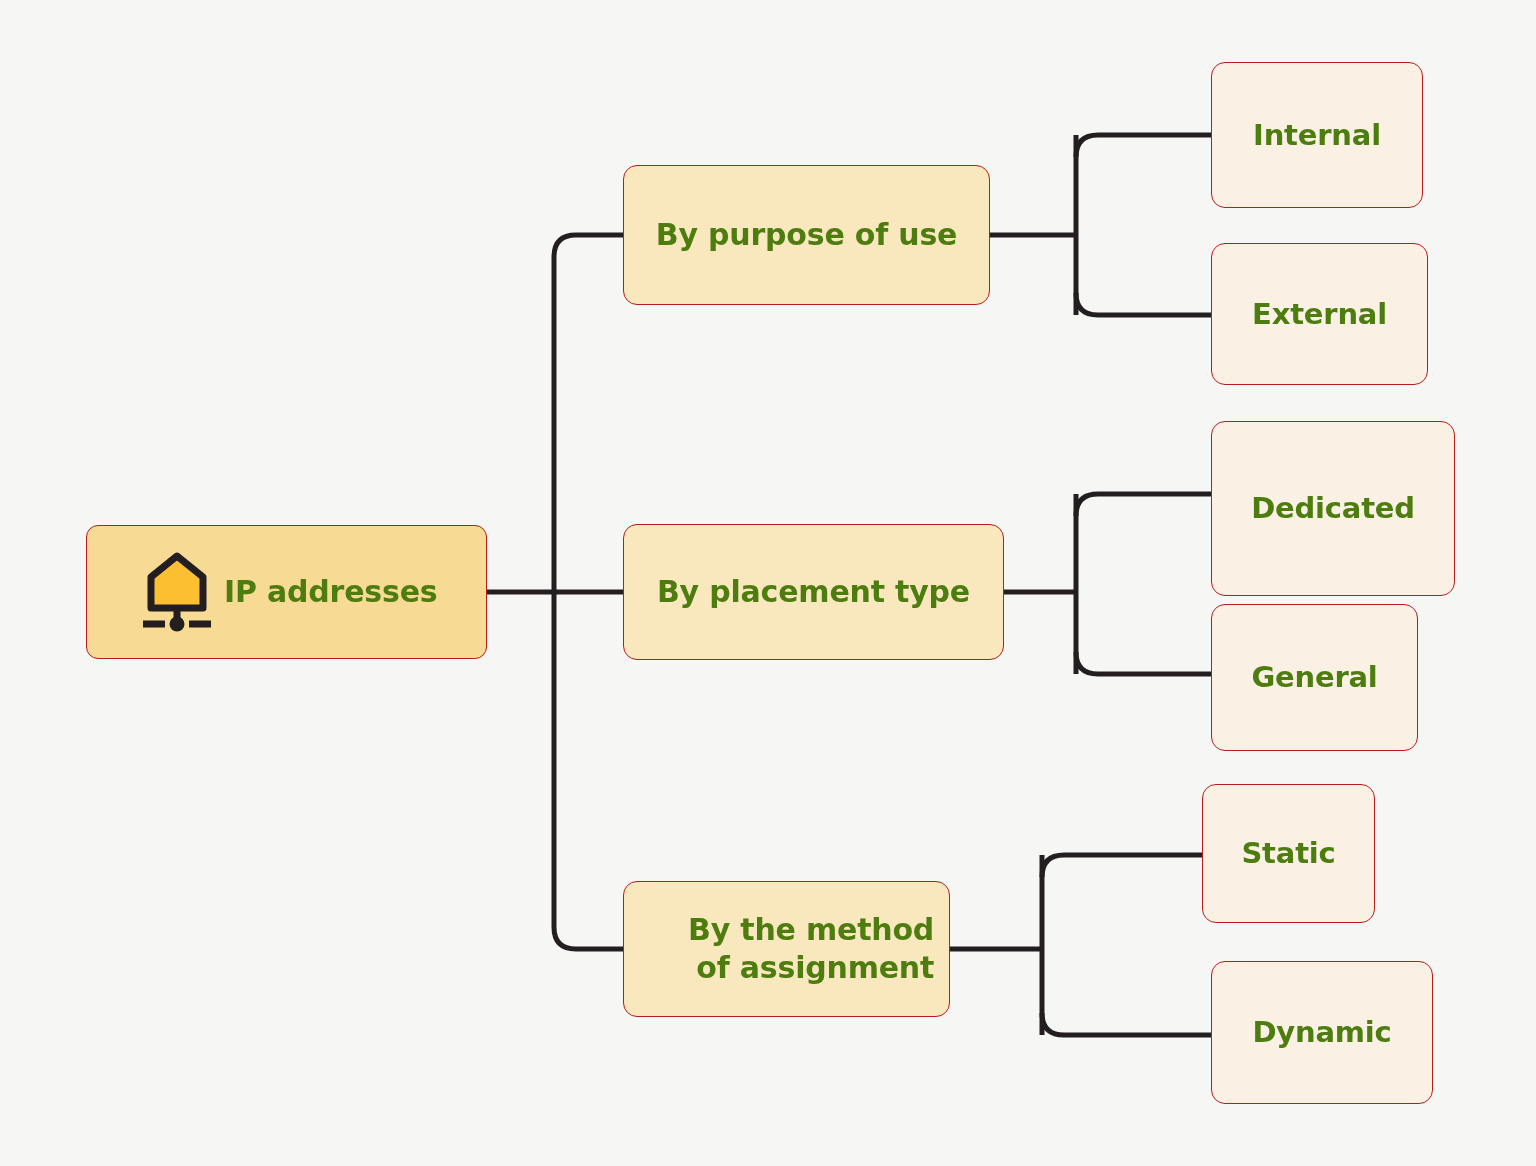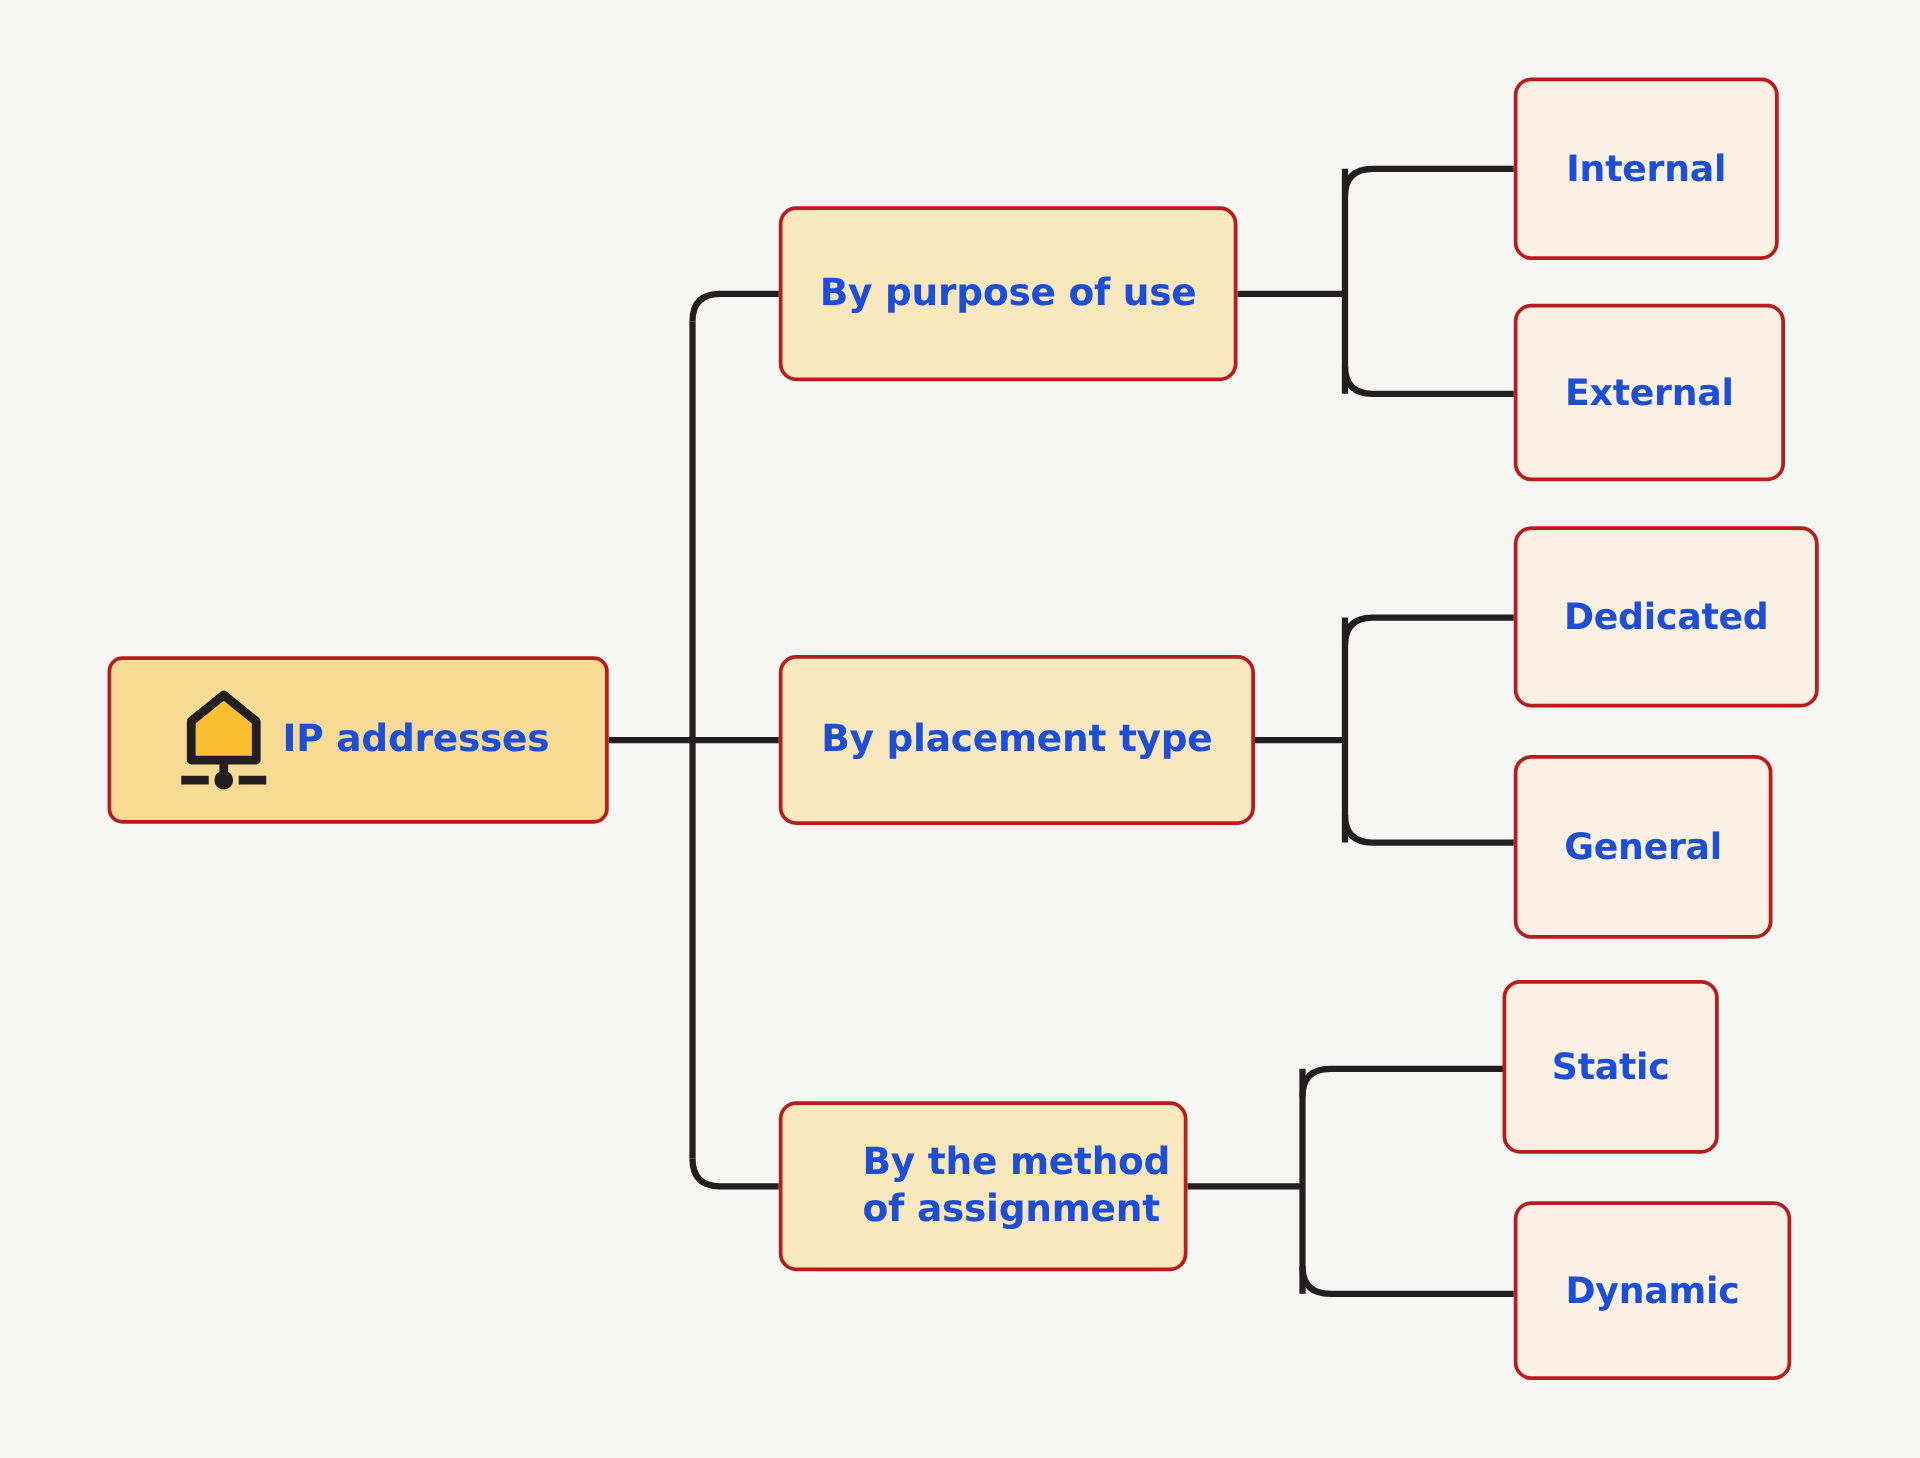--- a/index.html
+++ b/index.html
@@ -22,25 +22,25 @@
     position: absolute;
     top: 0;
     left: 0;
     width: 1536px;
     height: 1166px;
     pointer-events: none;
   }
   .node {
     position: absolute;
     box-sizing: border-box;
-    border: 3px solid #b91c1c;
+    border: 1px solid #b91c1c;
     border-radius: 14px;
     display: flex;
     align-items: center;
-    color: #1d4ed8;
+    color: #4d7c0f;
     font-weight: bold;
     letter-spacing: -0.2px;
   }
   .node.root {
     background: #f7da93;
     border-radius: 12px;
     padding-left: 36px;
   }
   .node.branch {
     background: #f9e7be;
@@ -59,20 +59,21 @@
   }
   .node-label {
     line-height: 1.26;
     white-space: pre-line;
   }
   .root .node-label {
     font-size: 30px;
   }
   .branch .node-label {
     font-size: 30px;
+    text-align: right;
   }
   .leaf .node-label {
     font-size: 29px;
   }
   .root-icon {
     position: absolute;
     left: 44px;
     top: 50%;
     transform: translateY(-50%);
     width: 92px;
@@ -136,21 +137,21 @@
   </div>
 
   <div class="node leaf" style="left:1211px; top:243px; width:217px; height:142px;">
     <span class="node-label">External</span>
   </div>
 
   <div class="node branch" style="left:623px; top:524px; width:381px; height:136px;">
     <span class="node-label">By placement type</span>
   </div>
 
-  <div class="node leaf" style="left:1211px; top:421px; width:244px; height:145px;">
+  <div class="node leaf" style="left:1211px; top:421px; width:244px; height:175px;">
     <span class="node-label">Dedicated</span>
   </div>
 
   <div class="node leaf" style="left:1211px; top:604px; width:207px; height:147px;">
     <span class="node-label">General</span>
   </div>
 
   <div class="node branch multiline" style="left:623px; top:881px; width:327px; height:136px;">
     <span class="node-label">By the method
 of assignment</span>

